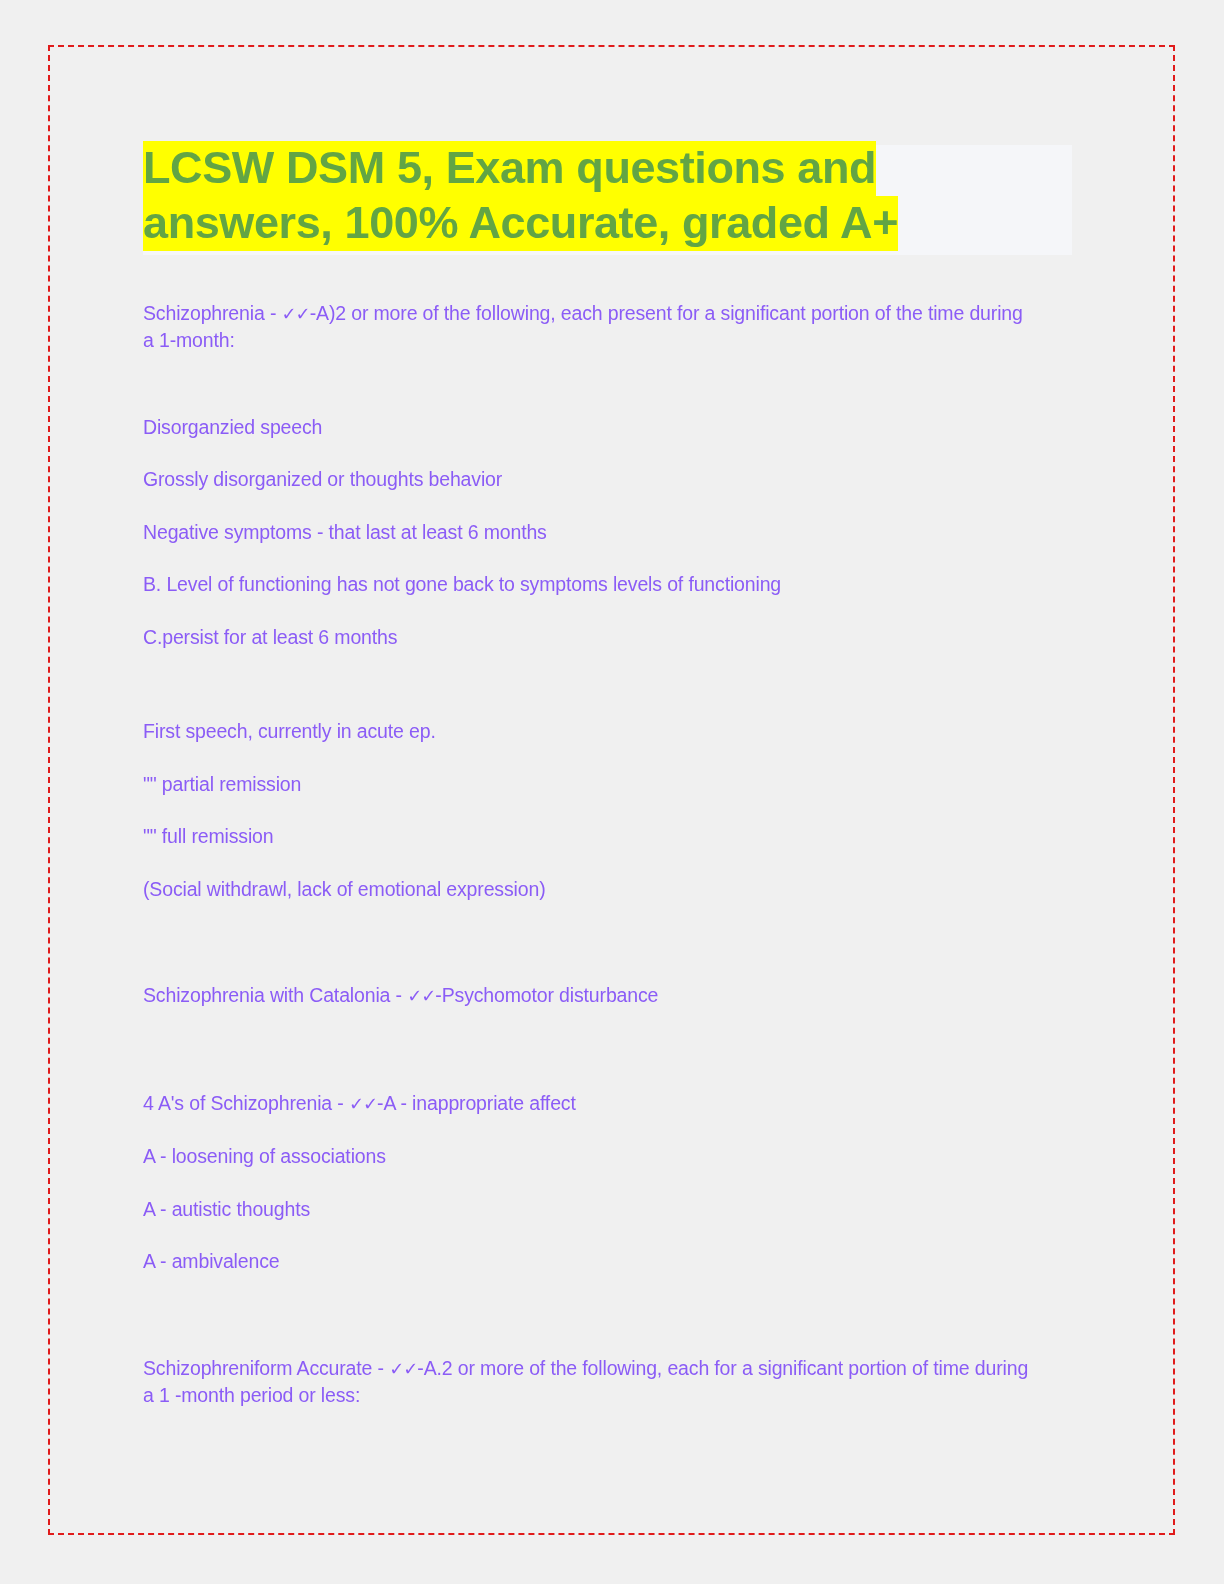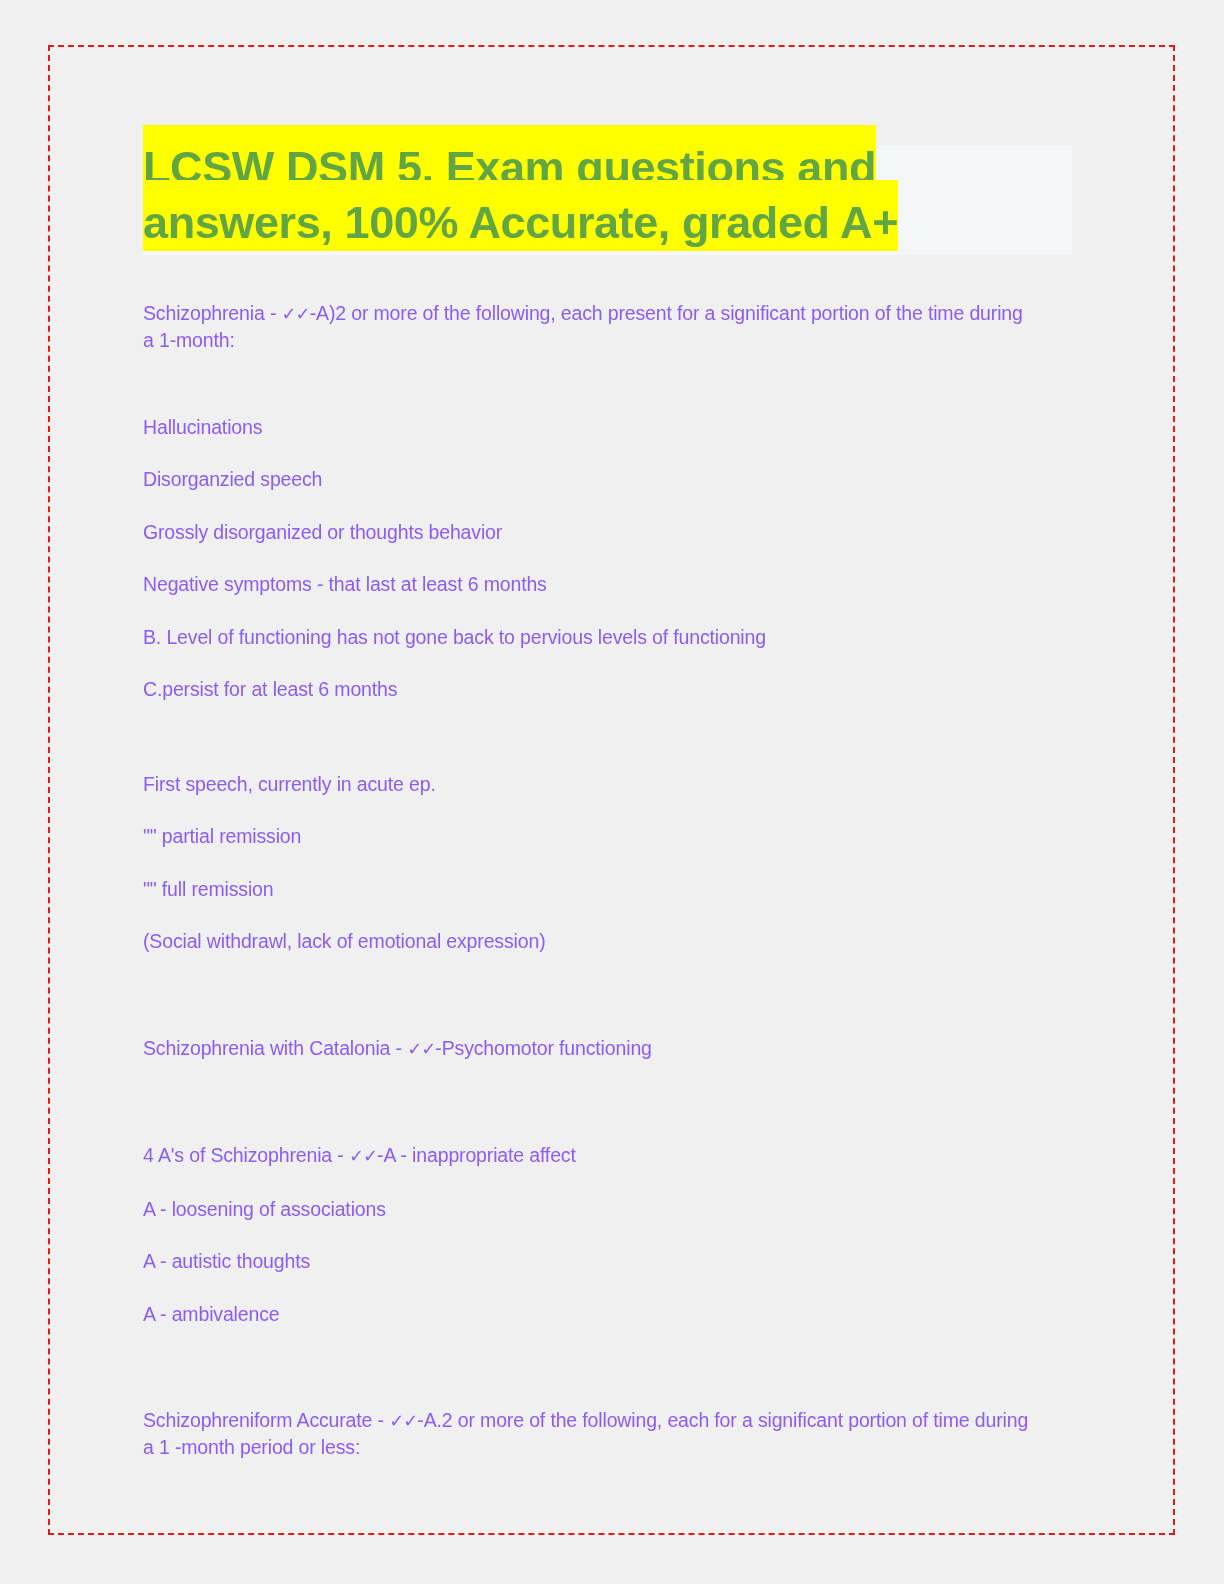--- a/index.html
+++ b/index.html
@@ -54,21 +54,21 @@
     font-weight: bold;
     line-height: 55px;
     letter-spacing: -0.4px;
     color: #62a544;
     max-width: 830px;
   }
   #doc-title .hl {
     background: #ffff00;
     box-decoration-break: clone;
     -webkit-box-decoration-break: clone;
-    padding: 17px 0 3px 0;
+    padding: 1px 0 3px 0;
   }
 
   
   .body-block {
     margin-top: 50px;
     color: #1c1c1c;
   }
   p.line {
     margin: 0 0 26.5px 0;
     font-size: 19.5px;
@@ -98,37 +98,36 @@
 <div id="content">
 
   <h1 id="doc-title"><span class="hl">LCSW DSM 5, Exam questions and</span><br><span class="hl">answers, 100% Accurate, graded A+</span></h1>
 
   <div class="body-block">
 
     <p class="line wrap"><span>Schizophrenia - </span><span class="check">✓✓</span><span>-A)2 or more of the following, each present for a significant portion of the time during a 1-month:</span></p>
 
     <div class="gap-sm"></div>
 
-    <p class="line">Hallucinations</p>
     <p class="line">Disorganzied speech</p>
     <p class="line">Grossly disorganized or thoughts behavior</p>
     <p class="line">Negative symptoms - that last at least 6 months</p>
-    <p class="line">B. Level of functioning has not gone back to pervious levels of functioning</p>
+    <p class="line">B. Level of functioning has not gone back to symptoms levels of functioning</p>
     <p class="line">C.persist for at least 6 months</p>
 
     <div class="gap-md"></div>
 
     <p class="line">First speech, currently in acute ep.</p>
     <p class="line">"" partial remission</p>
     <p class="line">"" full remission</p>
     <p class="line">(Social withdrawl, lack of emotional expression)</p>
 
     <div class="gap-lg"></div>
 
-    <p class="line"><span>Schizophrenia with Catalonia - </span><span class="check">✓✓</span><span>-Psychomotor functioning</span></p>
+    <p class="line"><span>Schizophrenia with Catalonia - </span><span class="check">✓✓</span><span>-Psychomotor disturbance</span></p>
 
     <div class="gap-lg"></div>
 
     <p class="line"><span>4 A's of Schizophrenia - </span><span class="check">✓✓</span><span>-A - inappropriate affect</span></p>
     <p class="line">A - loosening of associations</p>
     <p class="line">A - autistic thoughts</p>
     <p class="line">A - ambivalence</p>
 
     <div class="gap-lg"></div>
 

